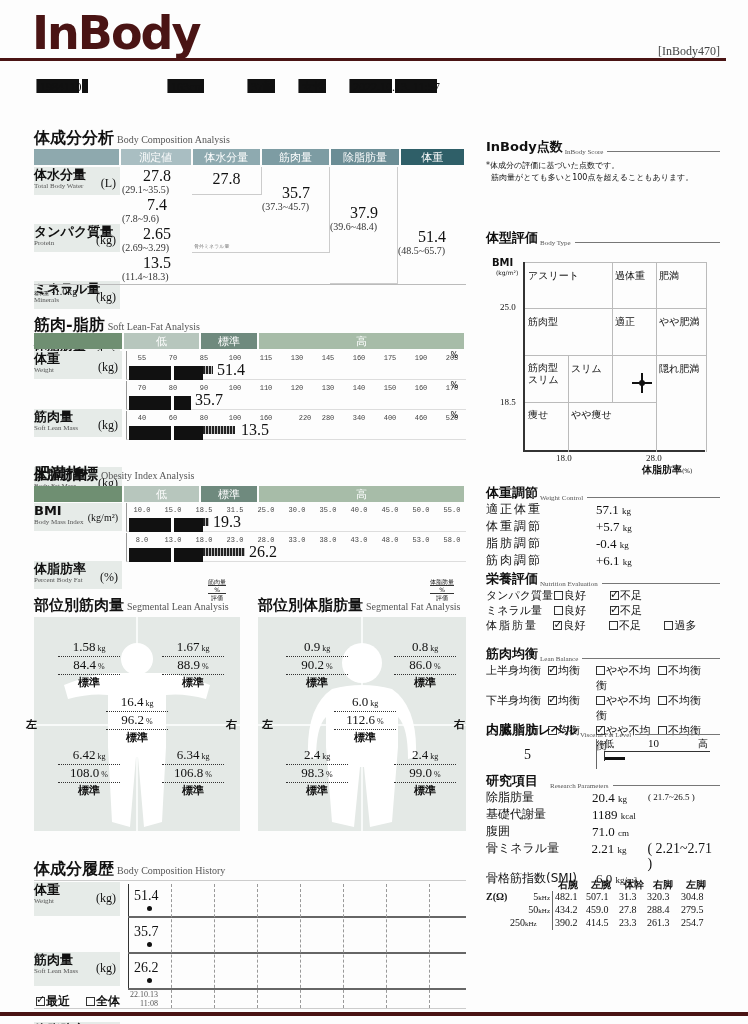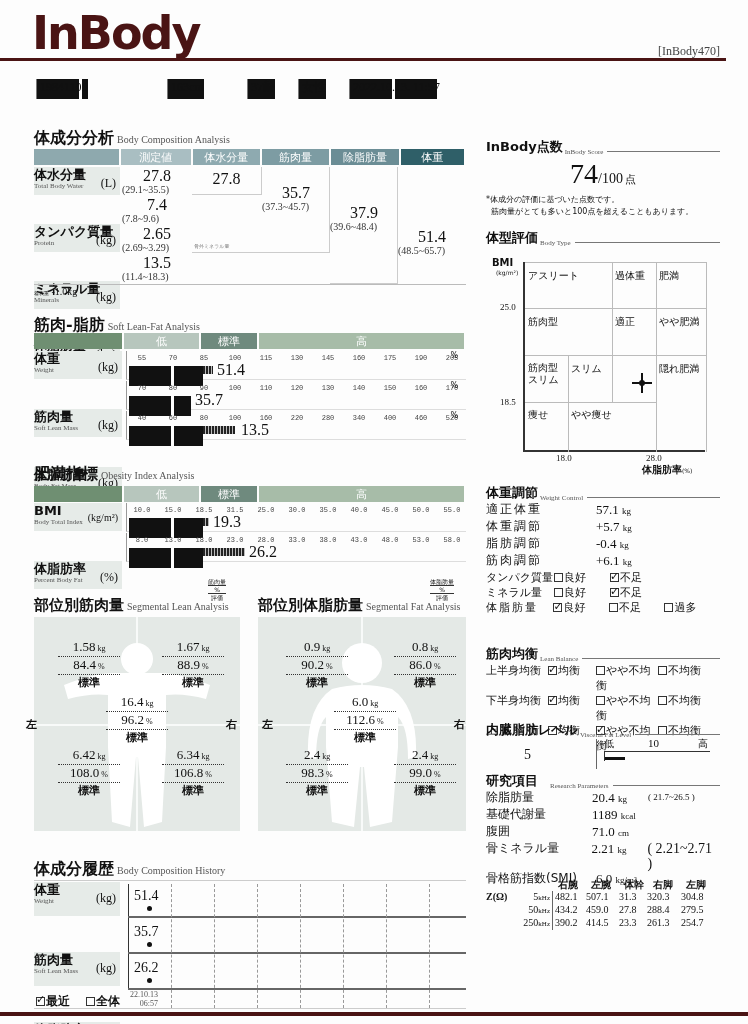--- a/index.html
+++ b/index.html
@@ -18,21 +18,21 @@
 .hdr{height:16px;display:flex;font-size:11px;color:#fff}
 .hdr div{display:flex;align-items:center;justify-content:center;margin-right:2px}
 .rowlbl{background:#e6ebe8;position:relative}
 .rowlbl .jp{font-size:13px;font-weight:bold;line-height:15px}
 .rowlbl .en{font-family:"Liberation Serif",serif;font-size:7px;color:#555}
 .rowlbl .unit{position:absolute;right:4px;top:9px;font-family:"Liberation Serif",serif;font-size:12px}
 .num{font-family:"Liberation Serif",serif;font-size:16px;text-align:center;line-height:16px}
 .rng{font-family:"Liberation Serif",serif;font-size:10px;color:#333}
 .ticks{position:absolute;top:3px;left:0;right:0;height:10px;font-family:Liberation Mono, monospace;font-size:7px;color:#444}
 .ticks span{position:absolute;transform:translateX(-50%)}
-.bar{position:absolute;left:2px;top:15px;height:20px;background:repeating-linear-gradient(90deg,#111 0,#111 42px,#fff 42px,#fff 45px)}
+.bar{position:absolute;left:2px;top:15px;height:14px;background:repeating-linear-gradient(90deg,#111 0,#111 42px,#fff 42px,#fff 45px)}
 .bar .hatch{position:absolute;top:0;height:8px;background:repeating-linear-gradient(90deg,#222 0,#222 2px,#bbb 2px,#bbb 3px)}
 .barval{position:absolute;top:10px;font-family:"Liberation Serif",serif;font-size:16px}
 .pct{position:absolute;right:8px;top:0;font-size:8px}
 .seg-bg{background:#e4e9e6}
 .seg-val{position:absolute;text-align:center;font-family:"Liberation Serif",serif;width:62px}
 .seg-val .a{font-size:13px;border-bottom:1px dotted #333;line-height:15px}
 .seg-val .b{font-size:13px;border-bottom:1px dotted #333;line-height:15px}
 .seg-val .c{font-family:"DejaVu Sans",sans-serif;font-size:11px;font-weight:bold;line-height:15px}
 .seg-val small{font-size:8px}
 .rside{position:absolute;left:486px;width:234px}
@@ -208,21 +208,21 @@
     <div class="bar" style="width:62px"></div>
     <span class="barval" style="left:68px">35.7</span>
   </div>
   <div class="abs" style="left:92px;top:60px;width:340px;height:29px;border-left:1px solid #999;border-bottom:1px solid #ddd">
     <div class="ticks">
         <span style="left:15px">40</span>
         <span style="left:46px">60</span>
         <span style="left:77px">80</span>
         <span style="left:108px">100</span>
         <span style="left:139px">160</span>
-        <span style="left:170px">220</span>
+        <span style="left:178px">220</span>
         <span style="left:201px">280</span>
         <span style="left:232px">340</span>
         <span style="left:263px">400</span>
         <span style="left:294px">460</span>
         <span style="left:325px">520</span>
       </div>
     <span class="pct">%</span>
     <div class="bar" style="width:74px">
         <div class="hatch" style="left:74px;width:32px"></div>
       </div>
@@ -233,21 +233,21 @@
 <div class="abs sec-title" style="left:34px;top:464px"><span>肥満指標</span><small>Obesity Index Analysis</small></div>
 <div class="abs hdr" style="left:34px;top:486px;width:432px">
   <div style="width:88px;background:#6f8f72"></div>
   <div style="width:76px;background:#b7c6bd">低</div>
   <div style="width:56px;background:#6f8a7e">標準</div>
   <div style="width:206px;background:#a7bca8">高</div>
 </div>
 <div class="abs" style="left:34px;top:503px;width:432px;height:62px">
   <div class="abs rowlbl" style="left:0;top:0;width:88px;height:28px">
       <div class="jp">BMI</div>
-      <div class="en">Body Total Index</div>
+      <div class="en">Body Mass Index</div>
       <span class="unit" style="font-size:10px">(kg/m²)</span>
     </div>
   <div class="abs rowlbl" style="left:0;top:30px;width:88px;height:28px">
       <div class="jp">体脂肪率</div>
       <div class="en">Percent Body Fat</div>
       <span class="unit">(%)</span>
     </div>
   <div class="abs" style="left:92px;top:0;width:340px;height:29px;border-left:1px solid #999;border-bottom:1px solid #ddd">
     <div class="ticks">
         <span style="left:15px">10.0</span>
@@ -402,32 +402,31 @@
   <div class="abs serif" style="left:100px;top:8px;font-size:14px">51.4</div>
   <div class="abs" style="left:113px;top:26px;width:5px;height:5px;border-radius:50%;background:#111"></div>
   <div class="abs serif" style="left:100px;top:44px;font-size:14px">35.7</div>
   <div class="abs" style="left:113px;top:62px;width:5px;height:5px;border-radius:50%;background:#111"></div>
   <div class="abs serif" style="left:100px;top:80px;font-size:14px">26.2</div>
   <div class="abs" style="left:113px;top:98px;width:5px;height:5px;border-radius:50%;background:#111"></div>
   <div class="abs" style="left:2px;top:113px;font-size:12px;font-weight:bold"><span class="chk on"></span><span>最近</span></div>
   <div class="abs" style="left:52px;top:113px;font-size:12px;font-weight:bold"><span class="chk"></span><span>全体</span></div>
   <div class="abs serif" style="left:96px;top:110px;font-size:8px;text-align:right;line-height:9px;color:#555">
       <div>22.10.13</div>
-      <div>06:57</div>
+      <div>11:08</div>
     </div>
   <div class="abs" style="left:0;top:128px;width:432px;height:1px;background:#ccc"></div>
 </div>
 
 <div class="rside" style="top:138px">
   <div class="rt">
       <span class="sec-title" style="font-size:13px">InBody点数</span>
       <small class="serif" style="font-size:7px;color:#555;margin-left:2px">InBody Score</small>
       <span class="rline"></span>
     </div>
-  <div style="text-align:center;margin-top:2px"><span class="serif" style="font-size:28px">74</span><span class="serif" style="font-size:14px">/100</span><span style="font-size:11px;margin-left:2px">点</span></div>
   <div style="font-size:8px;line-height:12px;margin-top:4px">*体成分の評価に基づいた点数です。</div>
   <div style="font-size:8px;line-height:12px;padding-left:5px">筋肉量がとても多いと100点を超えることもあります。</div>
 </div>
 
 <div class="rside" style="top:229px">
   <div class="rt">
       <span class="sec-title" style="font-size:13px">体型評価</span>
       <small class="serif" style="font-size:7px;color:#555;margin-left:2px">Body Type</small>
       <span class="rline"></span>
     </div>
@@ -484,20 +483,25 @@
       <span class="k" style="letter-spacing:2px">脂肪調節</span>
       <span class="v"><span>-0.4</span> <small>kg</small></span>
     </div>
   <div class="kv">
       <span class="k" style="letter-spacing:2px">筋肉調節</span>
       <span class="v"><span>+6.1</span> <small>kg</small></span>
     </div>
 </div>
 
 <div class="rside" style="top:570px">
+  <div class="rt">
+      <span class="sec-title" style="font-size:13px">栄養評価</span>
+      <small class="serif" style="font-size:7px;color:#555;margin-left:2px">Nutrition Evaluation</small>
+      <span class="rline"></span>
+    </div>
   <div class="ev">
       <span class="k" style="width:68px">タンパク質量</span>
       <span class="o"><span class="chk"></span><span>良好</span></span>
       <span class="o"><span class="chk on"></span><span>不足</span></span>
     </div>
   <div class="ev">
       <span class="k" style="width:68px">ミネラル量</span>
       <span class="o"><span class="chk"></span><span>良好</span></span>
       <span class="o"><span class="chk on"></span><span>不足</span></span>
     </div>
@@ -604,21 +608,21 @@
       <span style="width:24px"></span>
       <span style="width:42px;text-align:right;padding-right:2px"><span>50</span><small style="font-size:7px">kHz</small></span>
       <span style="border-left:1px solid #666;padding-left:2px;width:34px">434.2</span>
       <span style="width:33px">459.0</span>
       <span style="width:28px">27.8</span>
       <span style="width:34px">288.4</span>
       <span>279.5</span>
     </div>
   <div class="serif" style="display:flex;font-size:10px;line-height:12px">
       <span style="width:24px"></span>
-      <span style="width:42px;text-align:right;padding-right:2px"><span>250</span><small style="font-size:7px">kHz</small></span>
+      <span style="width:42px;padding-right:2px"><span>250</span><small style="font-size:7px">kHz</small></span>
       <span style="border-left:1px solid #666;padding-left:2px;width:34px">390.2</span>
       <span style="width:33px">414.5</span>
       <span style="width:28px">23.3</span>
       <span style="width:34px">261.3</span>
       <span>254.7</span>
     </div>
 </div>
 
 <div class="abs" style="left:0;right:0;top:1012px;height:4px;background:#4a1414"></div>
 

